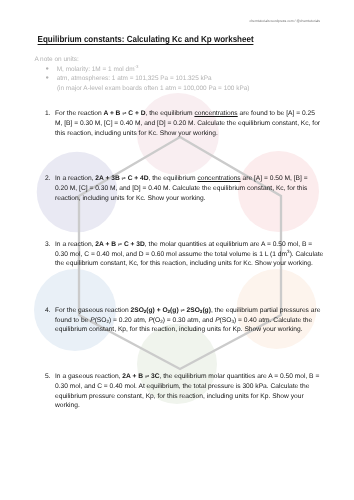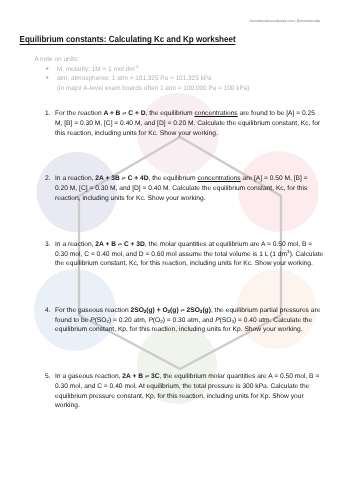--- a/index.html
+++ b/index.html
@@ -3,21 +3,21 @@
 <meta charset="utf-8">
 <style>
   html,body{margin:0;padding:0;background:#fff;}
   body{width:354px;height:500px;font-family:"Liberation Sans",sans-serif;overflow:hidden;-webkit-font-smoothing:antialiased;text-rendering:geometricPrecision;}
   .page{position:relative;width:354px;height:500px;background:#fff;overflow:hidden;}
 
   .deco{position:absolute;left:0;top:0;width:354px;height:500px;pointer-events:none;}
 
   .attrib{position:absolute;right:34px;top:19.2px;font-size:3.4px;color:#6f6f6f;white-space:nowrap;line-height:4px;}
 
-  .title{position:absolute;left:8px;top:28.8px;width:292px;text-align:left;}
+  .title{position:absolute;left:0;top:28.8px;width:292px;text-align:center;}
   .title .tx{display:inline-block;font-size:8.9px;font-weight:bold;color:#161616;
              border-bottom:0.9px solid #161616;padding-bottom:0.3px;
              transform:scaleX(0.903);transform-origin:center;white-space:nowrap;line-height:10px;}
 
   .note{position:absolute;left:34.4px;top:55.0px;color:#b3b3b3;font-size:6.45px;line-height:9.5px;white-space:nowrap;}
   .note .row{position:relative;height:9.5px;}
   .note .bul{position:absolute;left:11.1px;top:0.1px;font-size:5.6px;}
   .note .txt{position:absolute;left:22.3px;top:0;}
   .note .txt.hd{left:0;}
   .note .txt.sub{left:22.5px;}

